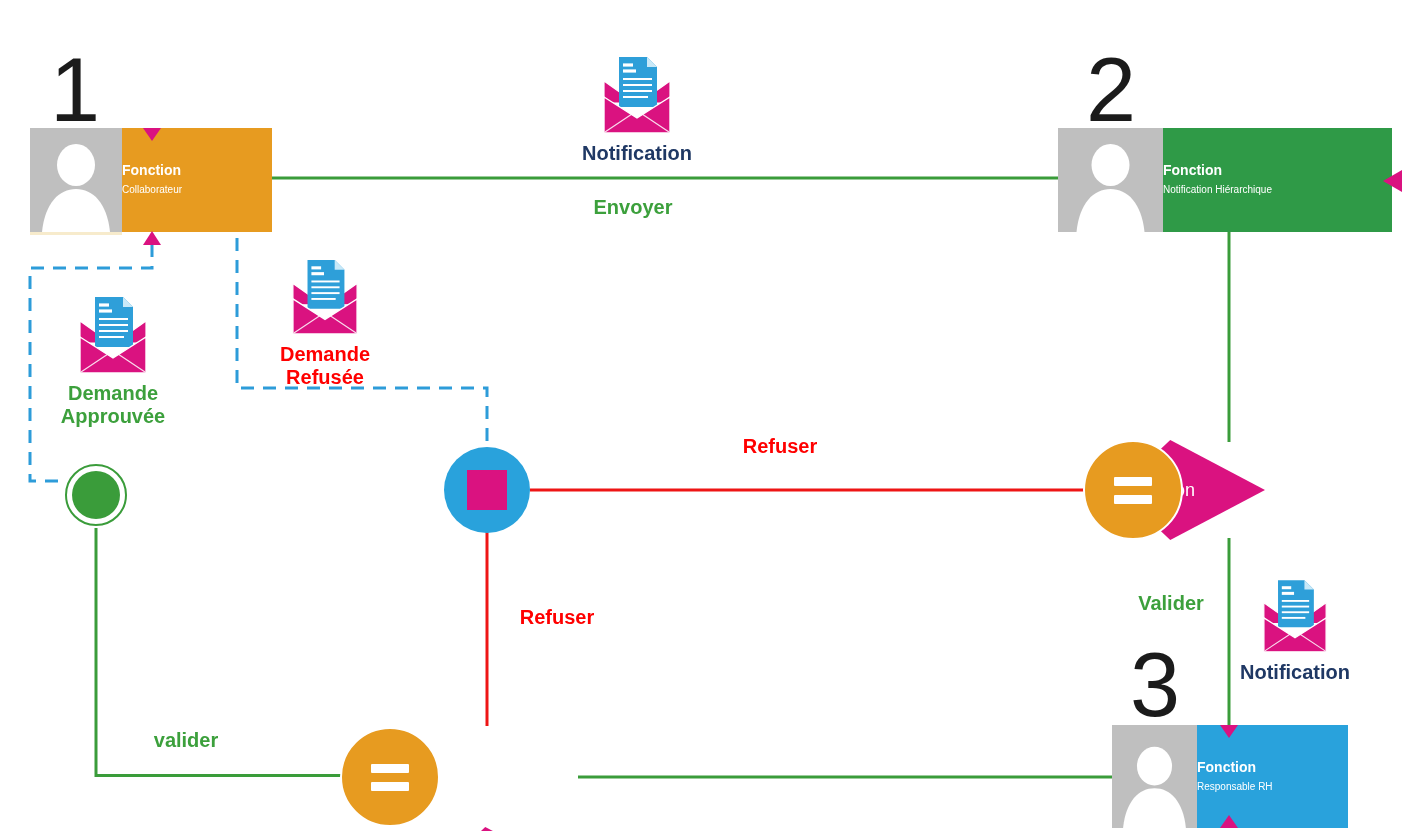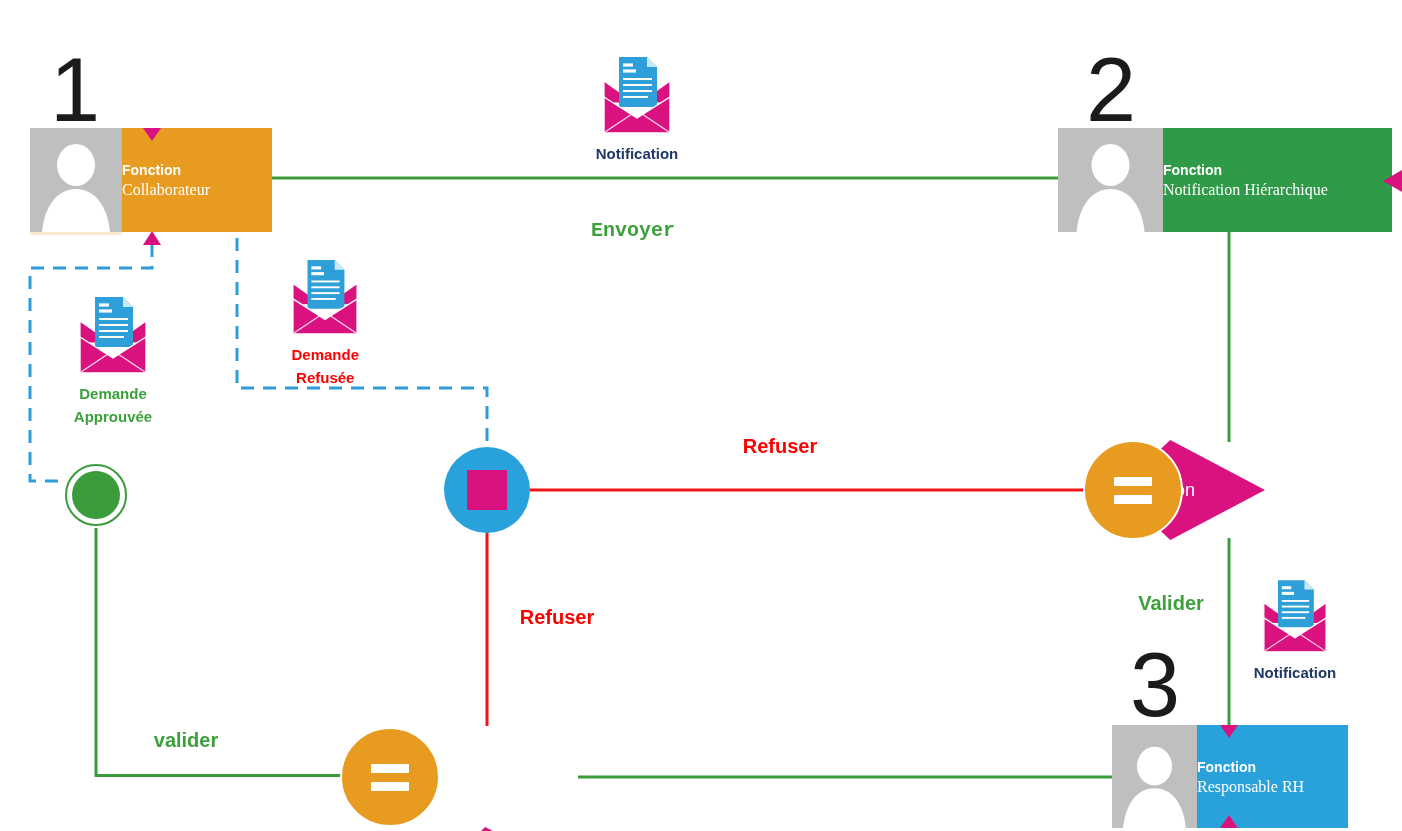--- a/index.html
+++ b/index.html
@@ -11,28 +11,28 @@
   .lines-layer{z-index:1;}
   .arrow-layer{z-index:3;}
   .shape{position:absolute;z-index:2;}
 
   
   .actor{display:flex;}
   .actor .photo{background:#BFBFBF;position:relative;flex:none;}
   .actor .photo svg{position:absolute;left:0;top:0;width:100%;height:100%;}
   .actor .panel{display:flex;flex-direction:column;justify-content:center;color:#fff;}
   .actor .panel .t1{font-weight:bold;font-size:14px;line-height:19px;}
-  .actor .panel .t2{font-size:16px;line-height:19px;font-family:Liberation Serif, serif;}
+  .actor .panel .t2{font-size:10px;line-height:19px;}
 
   
   .bignum{font-size:90px;line-height:1;color:#1b1b1b;font-weight:300;z-index:2;position:absolute;}
 
   
   .envelope{text-align:center;}
-  .env-label{font-weight:bold;font-size:15px;line-height:23px;margin-top:3px;white-space:nowrap;}
+  .env-label{font-weight:bold;font-size:20px;line-height:23px;margin-top:3px;white-space:nowrap;}
 
   
   .edge-label{font-weight:bold;font-size:20px;white-space:nowrap;transform:translateX(-50%);}
   .green-text{color:#3CA03C;}
   .red-text{color:#FF0000;}
   .navy-text{color:#1F3864;}
 
   
   .end-node{width:62px;height:62px;border:2px solid #3A9C3A;border-radius:50%;box-sizing:border-box;background:#fff;}
   .end-node .inner{width:48px;height:48px;border-radius:50%;background:#3A9C3A;margin:5px;}
@@ -198,21 +198,21 @@
     <line x1="21" y1="30" x2="50" y2="30"></line>
     <line x1="21" y1="36" x2="50" y2="36"></line>
     <line x1="21" y1="42" x2="46" y2="42"></line>
   </g>
   <path d="M2,42 L35,63 L68,42 V78 H2 Z" fill="#DA1280" stroke="#fff" stroke-width="1.4"></path>
   <path d="M3,77 L30,59 M67,77 L40,59" stroke="#fff" stroke-width="1.2" fill="none" opacity="0.85"></path>
       </svg>
     <div class="env-label navy-text" style="transform:translateX(calc(-50% + 33px));display:inline-block;">Notification</div>
   </div>
 
-  <div class="shape edge-label green-text" style="left:633px;top:219px;font-family:Liberation Mono, monospace;">Envoyer</div>
+  <div class="shape edge-label green-text" style="left:633px;top:196px;">Envoyer</div>
   <div class="shape edge-label red-text" style="left:780px;top:435px;">Refuser</div>
   <div class="shape edge-label red-text" style="left:557px;top:606px;">Refuser</div>
   <div class="shape edge-label green-text" style="left:1171px;top:592px;">Valider</div>
   <div class="shape edge-label green-text" style="left:186px;top:729px;">valider</div>
 
   <div class="shape end-node" style="left:65px;top:464px;">
     <div class="inner"></div>
   </div>
 
   <div class="shape stop-node" style="left:444px;top:447px;">

